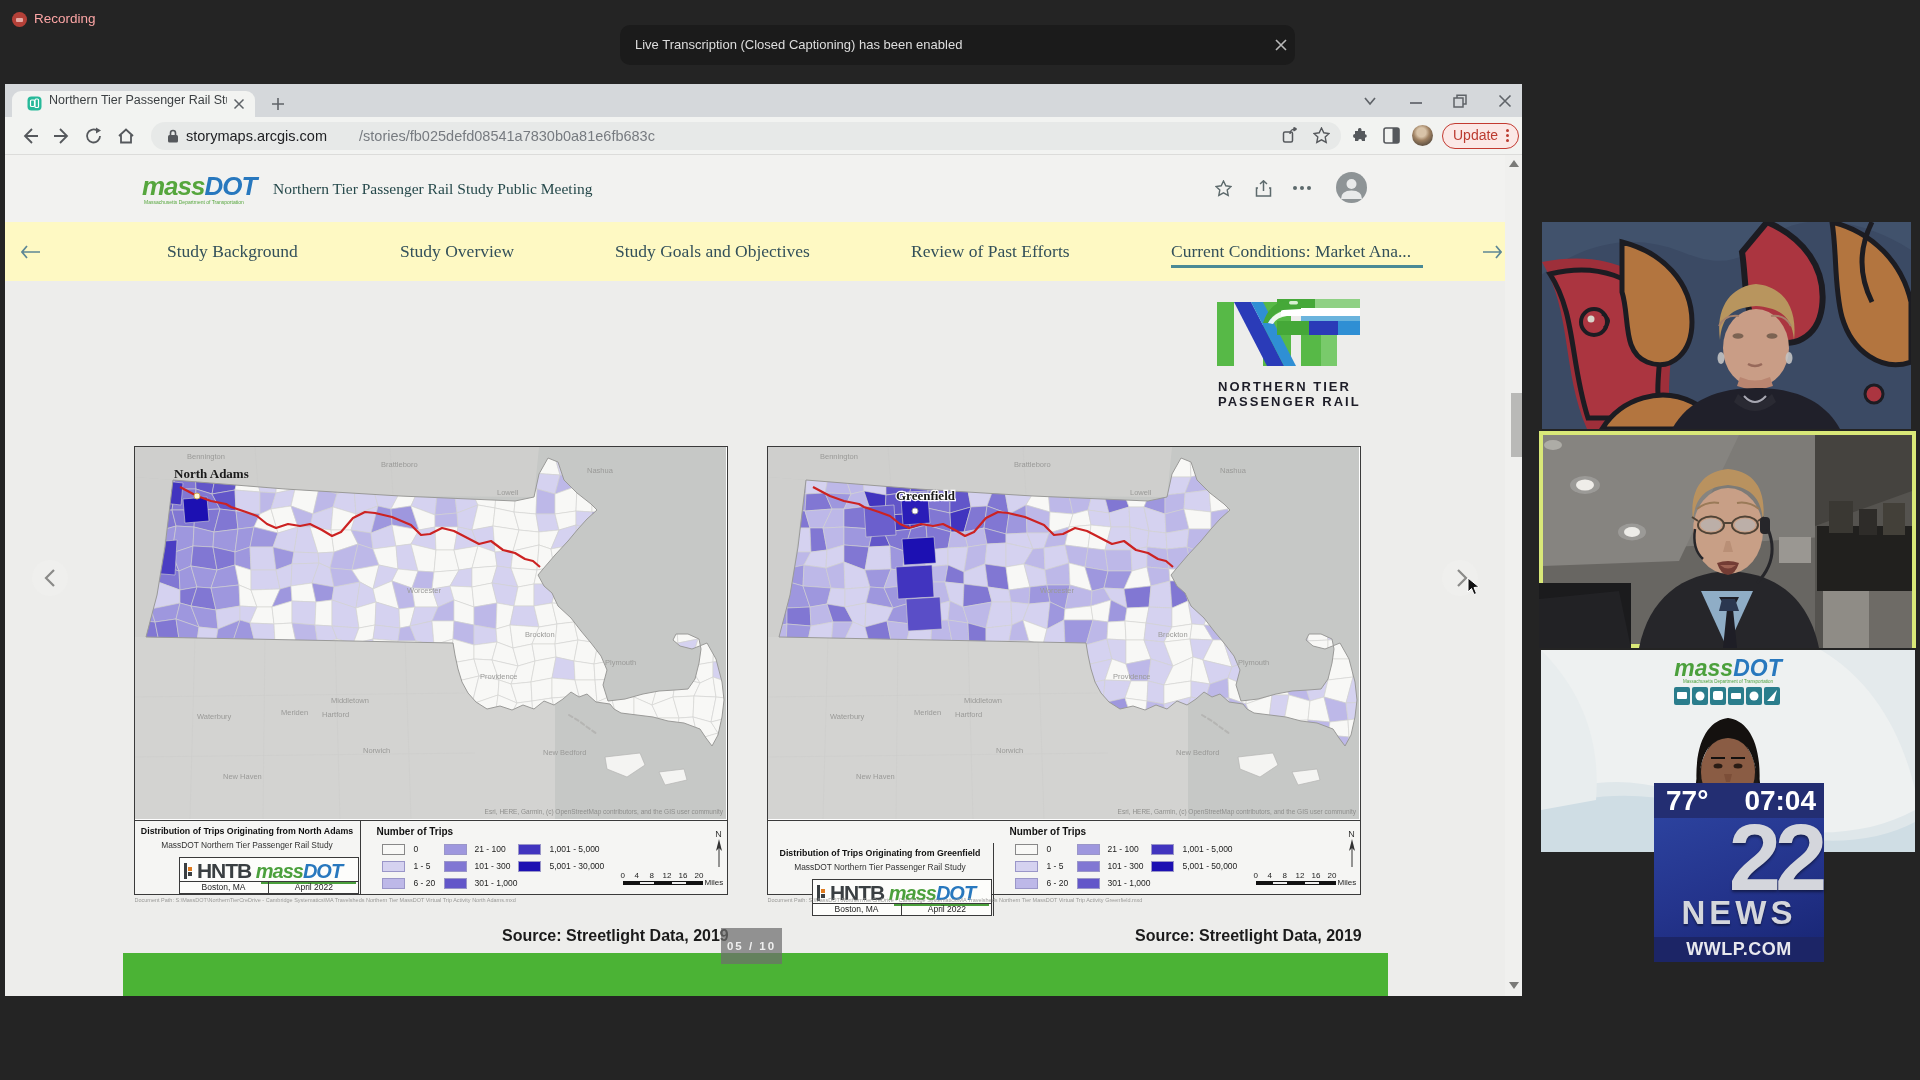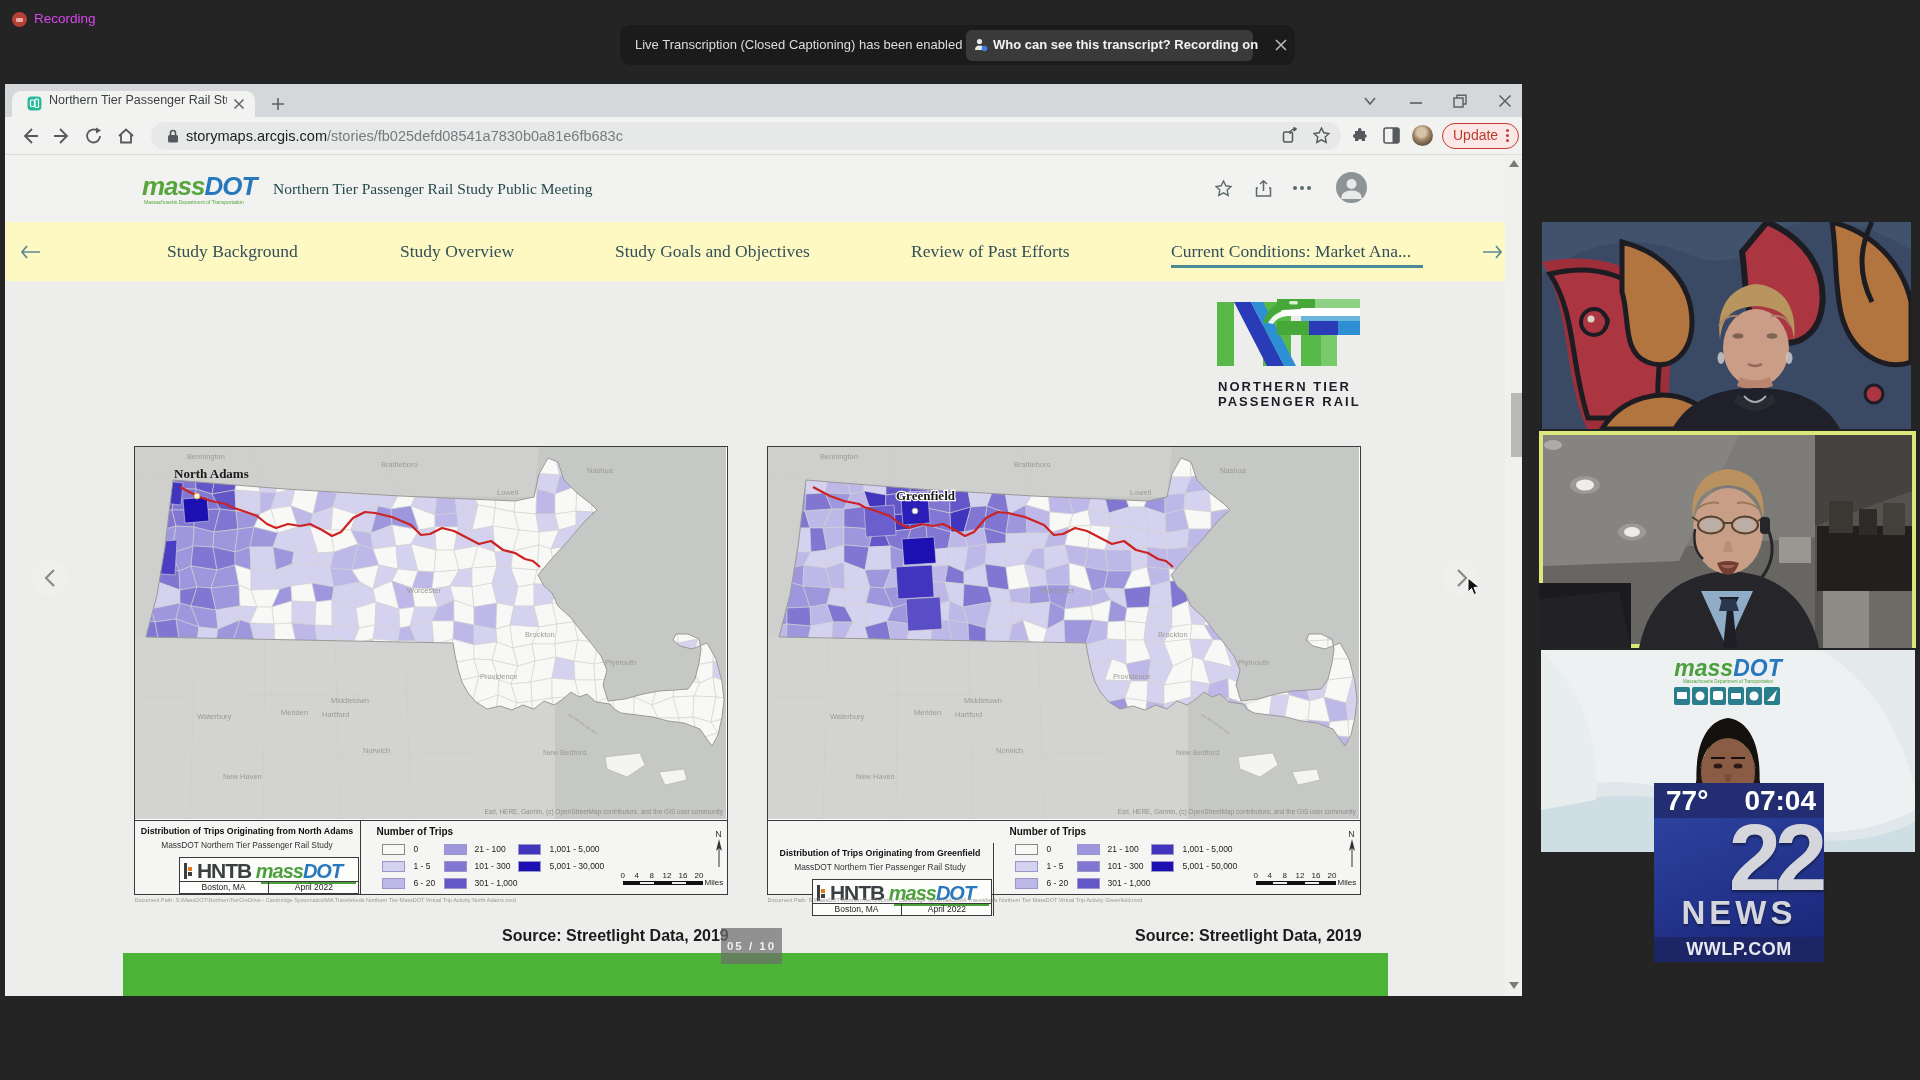--- a/index.html
+++ b/index.html
@@ -3,33 +3,25 @@
 <style>
 *{margin:0;padding:0;box-sizing:border-box;}
 html,body{width:1920px;height:1080px;overflow:hidden;background:#232323;font-family:'Liberation Sans',sans-serif;}
 .abs{position:absolute;}
 </style></head>
 <body>
 <div class="abs" style="left:0;top:0;width:1920px;height:1080px;background:#242424;">
 
 <div class="abs" style="left:12px;top:12px;width:15px;height:15px;border-radius:50%;background:#b44038;"></div>
 <div class="abs" style="left:16px;top:18px;width:7px;height:4px;background:#e5aba6;border-radius:1px;"></div>
-<div class="abs" style="left:34px;top:11px;font-size:13.5px;color:#d946ef;">Recording</div>
+<div class="abs" style="left:34px;top:11px;font-size:13.5px;color:#fca5a5;">Recording</div>
 
 <div class="abs" style="left:620px;top:25px;width:675px;height:40px;background:#1b1b1b;border-radius:10px;">
   <span class="abs" style="left:15px;top:12px;font-size:13px;color:#dedede;white-space:nowrap;">Live Transcription (Closed Captioning) has been enabled</span>
   <div class="abs" style="left:346px;top:5px;width:907px;height:31px;"></div>
-  <div class="abs" style="left:346px;top:5px;width:287px;height:31px;background:#3a3a3a;border-radius:6px;">
-     <svg width="14" height="14" viewBox="0 0 14 14" style="position:absolute;left:8px;top:8px;">
-          <circle cx="5.5" cy="3.5" r="2.6" fill="#e8e8e8"></circle>
-          <path d="M1,12 Q1,7.5 5.5,7.5 Q10,7.5 10,12 Z" fill="#e8e8e8"></path>
-          <circle cx="10.5" cy="10.5" r="2.8" fill="#3d7fe8"></circle>
-        </svg>
-     <span class="abs" style="left:27px;top:7px;font-size:13px;font-weight:bold;color:#f2f2f2;white-space:nowrap;">Who can see this transcript? Recording on</span>
-  </div>
   <svg width="14" height="14" viewBox="0 0 14 14" style="position:absolute;left:654px;top:13px;">
         <path d="M2,2 L12,12 M12,2 L2,12" stroke="#b9b9b9" stroke-width="1.6"></path>
       </svg>
 </div>
 
 <div class="abs" style="left:5px;top:84px;width:1517px;height:912px;background:#eeeeec;">
 
   <div class="abs" style="left:0;top:0;width:100%;height:33px;background:#d5d8db;">
     <div class="abs" style="left:7px;top:7px;width:243px;height:26px;background:#f2f3f1;border-radius:9px 9px 0 0;"></div>
     <svg width="15" height="15" viewBox="0 0 15 15" style="position:absolute;left:22px;top:12px;">
@@ -71,21 +63,21 @@
           <polygon points="11,0.5 16,3.5 11,6.5" fill="#55585c"></polygon>
         </svg>
     <svg width="18" height="18" viewBox="0 0 18 18" style="position:absolute;left:112px;top:10px;">
           <path d="M2,9 L9,2.5 L16,9 M4,8 L4,15.5 L14,15.5 L14,8" stroke="#55585c" stroke-width="1.8" fill="none"></path>
         </svg>
     <div class="abs" style="left:146px;top:5px;width:1190px;height:28px;background:#e7e9e8;border-radius:14px;"></div>
     <svg width="12" height="14" viewBox="0 0 12 14" style="position:absolute;left:162px;top:12px;">
           <rect x="1" y="6" width="10" height="7.5" rx="1.5" fill="#55585c"></rect>
           <path d="M3.5,6 L3.5,4 A2.5,2.5 0 0 1 8.5,4 L8.5,6" stroke="#55585c" stroke-width="1.6" fill="none"></path>
         </svg>
-    <span class="abs" style="left:181px;top:11px;font-size:14.5px;color:#202124;">storymaps.arcgis.com<span style="color:#777b80;">/stories/fb025defd08541a7830b0a81e6fb683c</span></span>
+    <span class="abs" style="left:181px;top:11px;font-size:14.5px;color:#202124;">storymaps.arcgis.com<span style="color:#777b80;margin-left:32px;">/stories/fb025defd08541a7830b0a81e6fb683c</span></span>
     <svg width="17" height="17" viewBox="0 0 17 17" style="position:absolute;left:1277px;top:10px;">
           <rect x="1.5" y="5" width="9" height="10" rx="1.5" stroke="#55585c" stroke-width="1.5" fill="none"></rect>
           <path d="M8,7 C8,3 10,2 14.5,2 M14.5,2 L11.5,0.5 M14.5,2 L11.5,3.8" stroke="#55585c" stroke-width="1.5" fill="none"></path>
         </svg>
     <svg width="17" height="17" viewBox="0 0 17 17" style="position:absolute;left:1308px;top:10px;">
           <path d="M8.5,1 L10.8,5.8 L16,6.5 L12.2,10.1 L13.2,15.4 L8.5,12.8 L3.8,15.4 L4.8,10.1 L1,6.5 L6.2,5.8 Z" stroke="#55585c" stroke-width="1.4" fill="none"></path>
         </svg>
     <svg width="17" height="17" viewBox="0 0 17 17" style="position:absolute;left:1347px;top:10px;">
           <path d="M6,2.5 A1.8,1.8 0 0 1 9.5,2.5 L9.5,4 L13,4 L13,7.2 A1.8,1.8 0 0 1 13,10.8 L13,14 L10,14 A1.8,1.8 0 0 0 6.2,14 L3,14 L3,11 A1.8,1.8 0 0 1 3,7 L3,4 L6,4 Z" fill="#55585c"></path>
         </svg>

